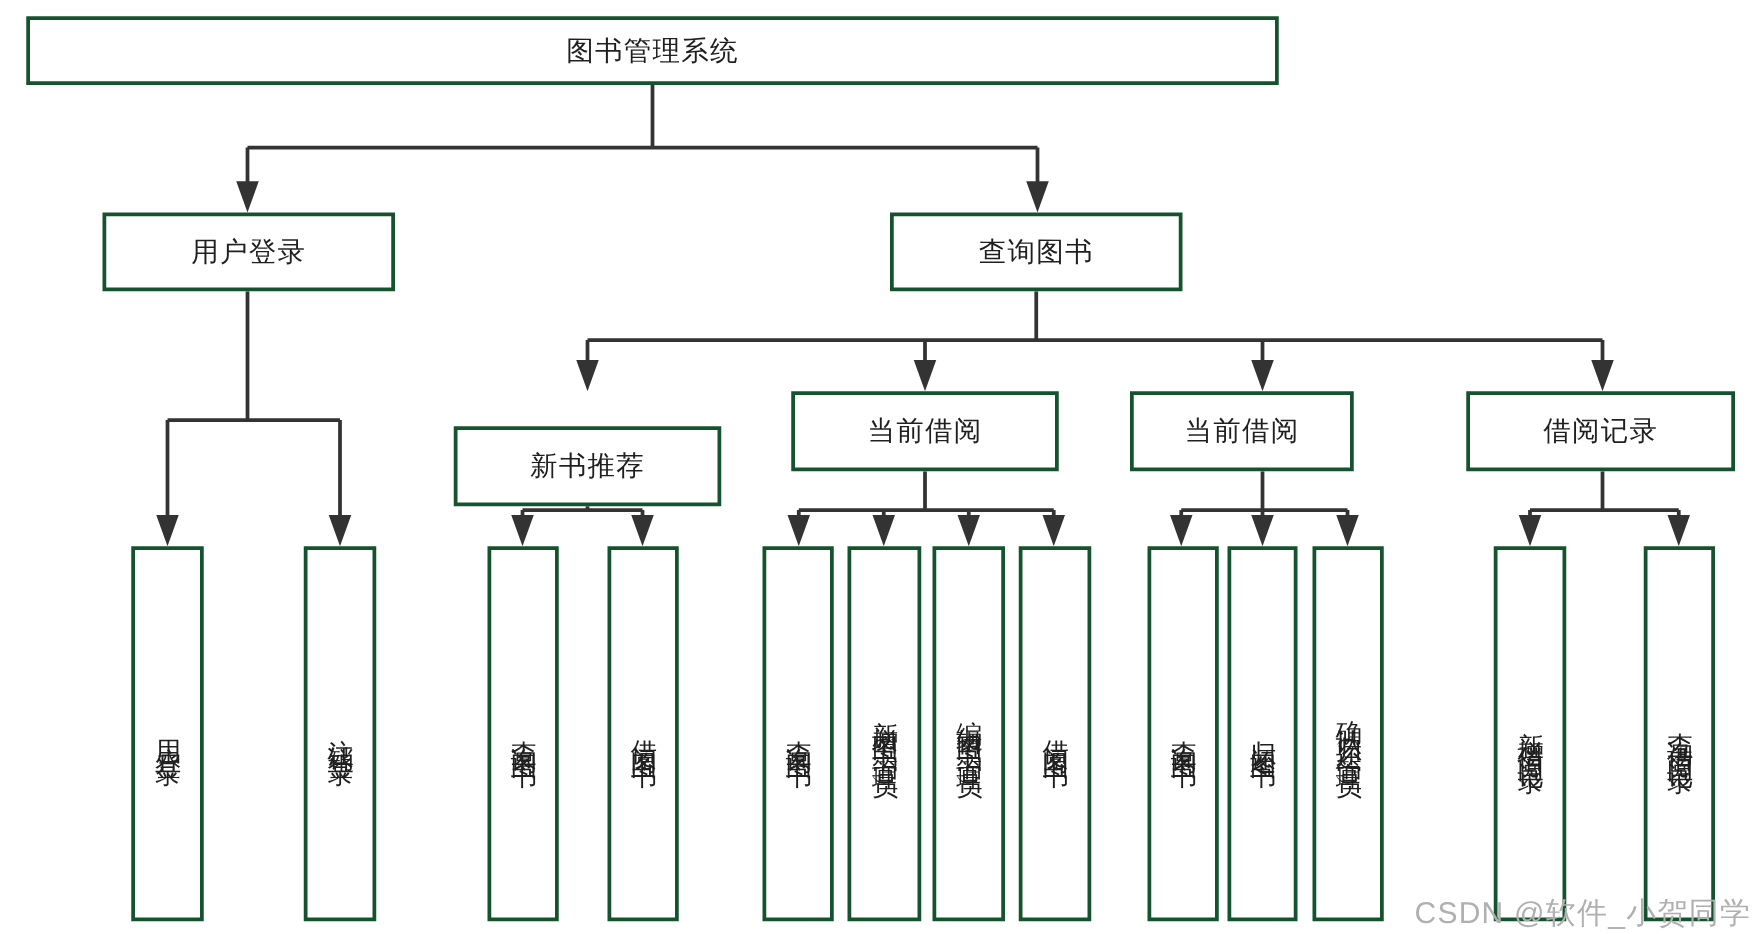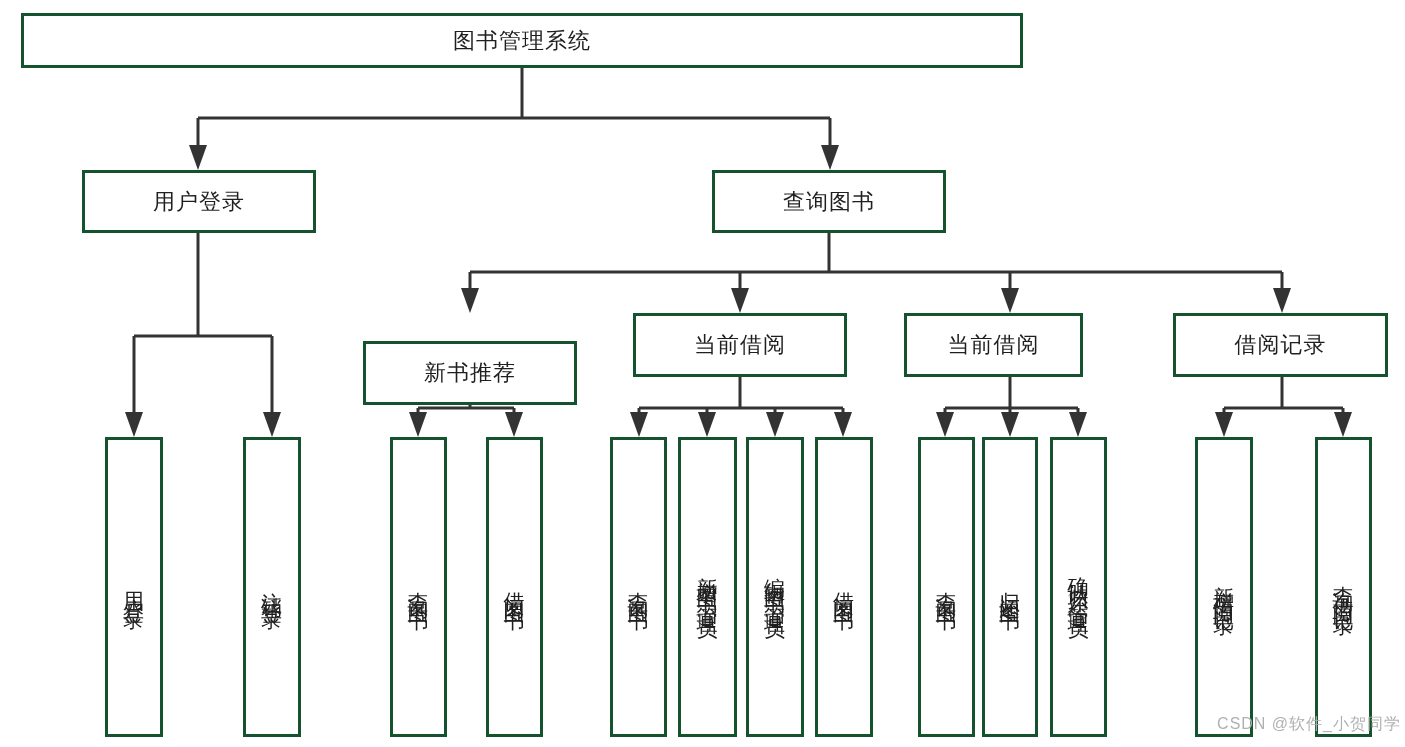--- a/index.html
+++ b/index.html
@@ -36,21 +36,21 @@
     writing-mode: vertical-rl;
     text-orientation: mixed;
     font-size: 21px;
     letter-spacing: 6px;
     line-height: 1;
   }
   .watermark {
     position: absolute;
     right: 4px;
     top: 714px;
-    font-size: 16px;
+    font-size: 24px;
     color: #b0b0b0;
     letter-spacing: 1px;
     z-index: 3;
     white-space: nowrap;
   }
 </style>
 </head>
 <body>
 
 <div id="page">

